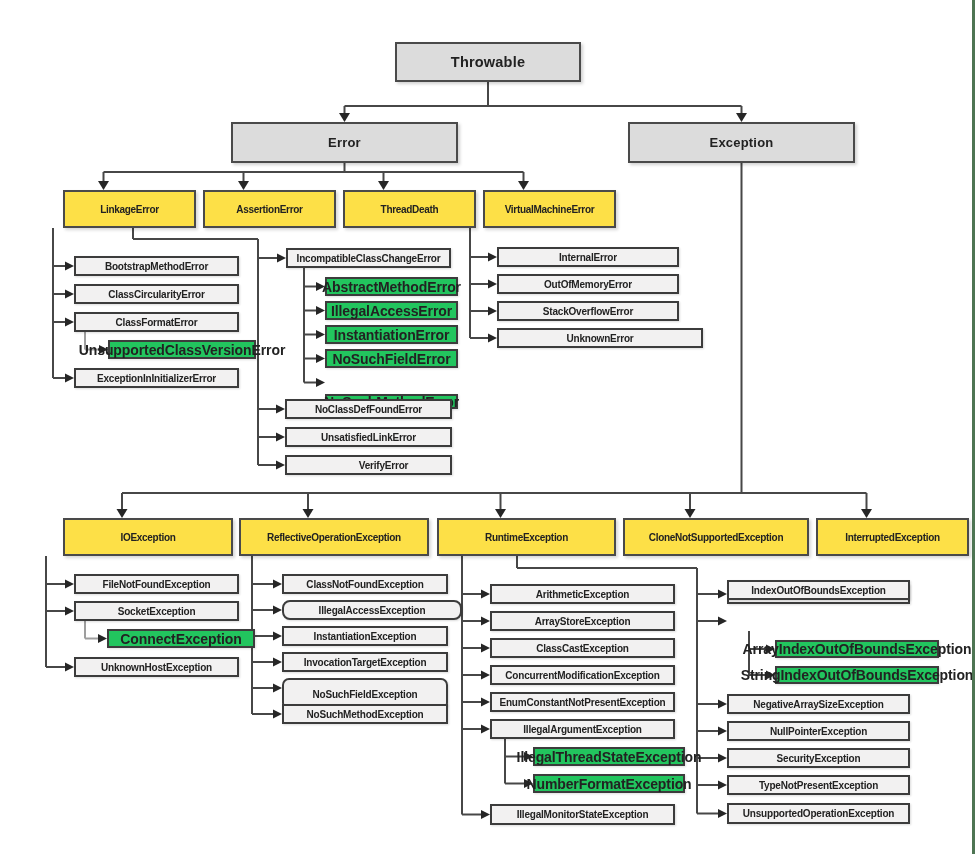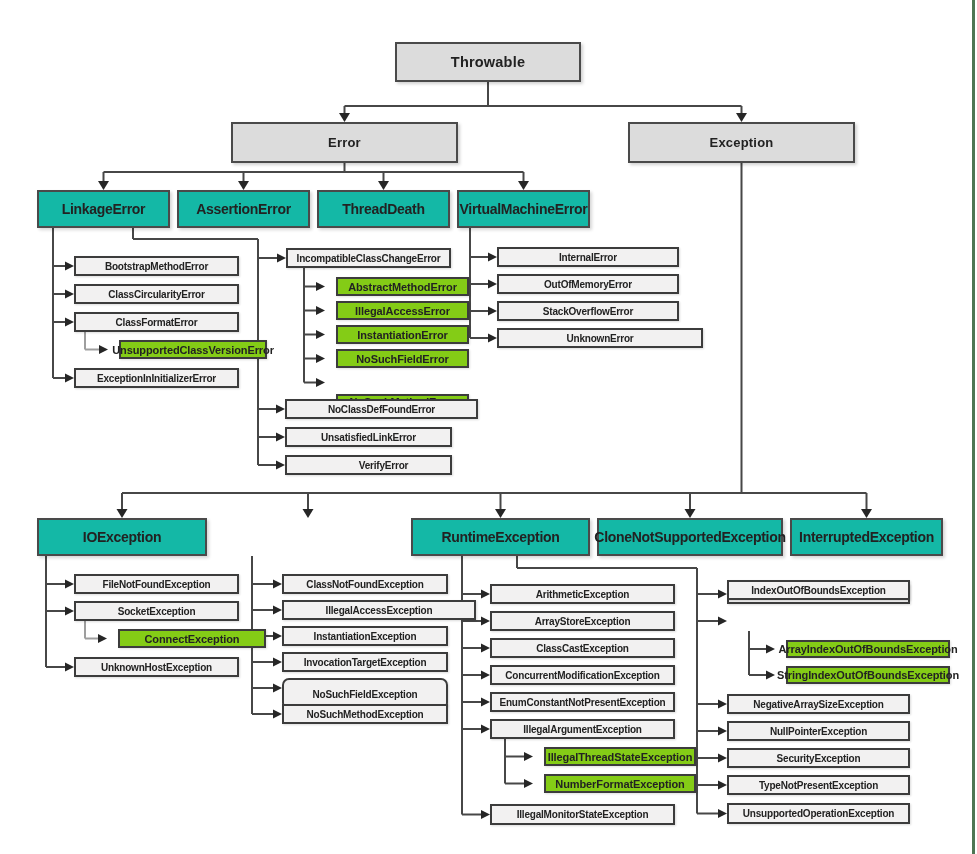--- a/index.html
+++ b/index.html
@@ -10,26 +10,26 @@
   #connectors{position:absolute;left:0;top:0;z-index:1;}
   #nodes{position:absolute;left:0;top:0;width:100%;height:100%;z-index:2;}
   .node{
     position:absolute;display:flex;align-items:center;justify-content:center;
     white-space:nowrap;color:#222;box-sizing:border-box;text-align:center;
   }
   .lvl0{background:#dcdcdc;border:2px solid #4a4a4a;font-size:14.5px;font-weight:700;
         letter-spacing:.2px;box-shadow:2px 2px 3px rgba(0,0,0,.18);}
   .lvl1{background:#dcdcdc;border:2px solid #4a4a4a;font-size:13px;font-weight:700;
         letter-spacing:.2px;box-shadow:2px 2px 3px rgba(0,0,0,.18);}
-  .lvl2{background:#14b8a6;border:2px solid #4a4a4a;font-size:14px;font-weight:700;
-        letter-spacing:-.3px;box-shadow:2px 2px 3px rgba(0,0,0,.16);}
+  .lvl2{background:#fde047;border:2px solid #4a4a4a;font-size:10px;font-weight:700;
+        letter-spacing:-.3px;box-shadow:2px 2px 3px rgba(0,0,0,.16);margin-left:26px;}
   .mid {background:#f2f1f1;border:2px solid #3c3c3c;font-size:10px;font-weight:700;
         letter-spacing:-.2px;box-shadow:1px 1px 2px rgba(0,0,0,.14);}
-  .deep{background:#84cc16;border:2px solid #3c3c3c;font-size:11px;font-weight:700;
-        letter-spacing:-.1px;box-shadow:1px 1px 2px rgba(0,0,0,.12);margin-left:11px;}
+  .deep{background:#22c55e;border:2px solid #3c3c3c;font-size:14px;font-weight:700;
+        letter-spacing:-.1px;box-shadow:1px 1px 2px rgba(0,0,0,.12);}
   #accent-edge{position:absolute;top:0;bottom:0;width:3px;z-index:3;}
 </style>
 </head>
 <body>
 
 <div id="canvas">
   <svg id="connectors" width="977" height="854">
       <line x1="488" y1="82" x2="488" y2="106" stroke="#474747" stroke-width="2"></line>
       <line x1="344.5" y1="106" x2="741.5" y2="106" stroke="#474747" stroke-width="2"></line>
       <line x1="344.5" y1="106" x2="344.5" y2="114" stroke="#474747" stroke-width="2"></line>
@@ -179,37 +179,38 @@
       <div class="node mid" style="left: 74px; top: 284px; width: 165px; height: 20px;">ClassCircularityError</div>
       <div class="node mid" style="left: 74px; top: 312px; width: 165px; height: 20px;">ClassFormatError</div>
       <div class="node deep" style="left: 108px; top: 340px; width: 148px; height: 19px;">UnsupportedClassVersionError</div>
       <div class="node mid" style="left: 74px; top: 368px; width: 165px; height: 20px;">ExceptionInInitializerError</div>
       <div class="node mid" style="left: 286px; top: 248px; width: 165px; height: 20px;">IncompatibleClassChangeError</div>
       <div class="node deep" style="left: 325px; top: 277px; width: 133px; height: 19px;">AbstractMethodError</div>
       <div class="node deep" style="left: 325px; top: 301px; width: 133px; height: 19px;">IllegalAccessError</div>
       <div class="node deep" style="left: 325px; top: 325px; width: 133px; height: 19px;">InstantiationError</div>
       <div class="node deep" style="left: 325px; top: 349px; width: 133px; height: 19px;">NoSuchFieldError</div>
       <div class="node deep" style="left: 325px; top: 394px; width: 133px; height: 15px;">NoSuchMethodError</div>
-      <div class="node mid" style="left: 285px; top: 399px; width: 193px; height: 20px;">NoClassDefFoundError</div>
+      <div class="node mid" style="left: 285px; top: 399px; width: 167px; height: 20px;">NoClassDefFoundError</div>
       <div class="node mid" style="left: 285px; top: 427px; width: 167px; height: 20px;">UnsatisfiedLinkError</div>
       <div class="node mid" style="left: 285px; top: 455px; width: 167px; height: 20px; padding-left: 30px;">VerifyError</div>
       <div class="node mid" style="left: 497px; top: 247px; width: 182px; height: 20px;">InternalError</div>
       <div class="node mid" style="left: 497px; top: 274px; width: 182px; height: 20px;">OutOfMemoryError</div>
       <div class="node mid" style="left: 497px; top: 301px; width: 182px; height: 20px;">StackOverflowError</div>
       <div class="node mid" style="left: 497px; top: 328px; width: 206px; height: 20px;">UnknownError</div>
       <div class="node lvl2" style="left: 37px; top: 518px; width: 170px; height: 38px;">IOException</div>
+      <div class="node lvl2" style="left: 213px; top: 518px; width: 190px; height: 38px;">ReflectiveOperationException</div>
       <div class="node lvl2" style="left: 411px; top: 518px; width: 179px; height: 38px;">RuntimeException</div>
       <div class="node lvl2" style="left: 597px; top: 518px; width: 186px; height: 38px;">CloneNotSupportedException</div>
       <div class="node lvl2" style="left: 790px; top: 518px; width: 153px; height: 38px;">InterruptedException</div>
       <div class="node mid" style="left: 74px; top: 574px; width: 165px; height: 20px;">FileNotFoundException</div>
       <div class="node mid" style="left: 74px; top: 601px; width: 165px; height: 20px;">SocketException</div>
       <div class="node deep" style="left: 107px; top: 629px; width: 148px; height: 19px;">ConnectException</div>
       <div class="node mid" style="left: 74px; top: 657px; width: 165px; height: 20px;">UnknownHostException</div>
       <div class="node mid" style="left: 282px; top: 574px; width: 166px; height: 20px;">ClassNotFoundException</div>
-      <div class="node mid" style="left: 282px; top: 600px; width: 194px; height: 20px;">IllegalAccessException</div>
+      <div class="node mid" style="left: 282px; top: 600px; width: 180px; height: 20px; border-radius: 8px;">IllegalAccessException</div>
       <div class="node mid" style="left: 282px; top: 626px; width: 166px; height: 20px;">InstantiationException</div>
       <div class="node mid" style="left: 282px; top: 652px; width: 166px; height: 20px;">InvocationTargetException</div>
       <div class="node mid" style="left: 282px; top: 678px; width: 166px; height: 32px; border-radius: 7px;">NoSuchFieldException</div>
       <div class="node mid" style="left: 282px; top: 704px; width: 166px; height: 20px;">NoSuchMethodException</div>
       <div class="node mid" style="left: 490px; top: 584px; width: 185px; height: 20px;">ArithmeticException</div>
       <div class="node mid" style="left: 490px; top: 611px; width: 185px; height: 20px;">ArrayStoreException</div>
       <div class="node mid" style="left: 490px; top: 638px; width: 185px; height: 20px;">ClassCastException</div>
       <div class="node mid" style="left: 490px; top: 665px; width: 185px; height: 20px;">ConcurrentModificationException</div>
       <div class="node mid" style="left: 490px; top: 692px; width: 185px; height: 20px;">EnumConstantNotPresentException</div>
       <div class="node mid" style="left: 490px; top: 719px; width: 185px; height: 20px;">IllegalArgumentException</div>

